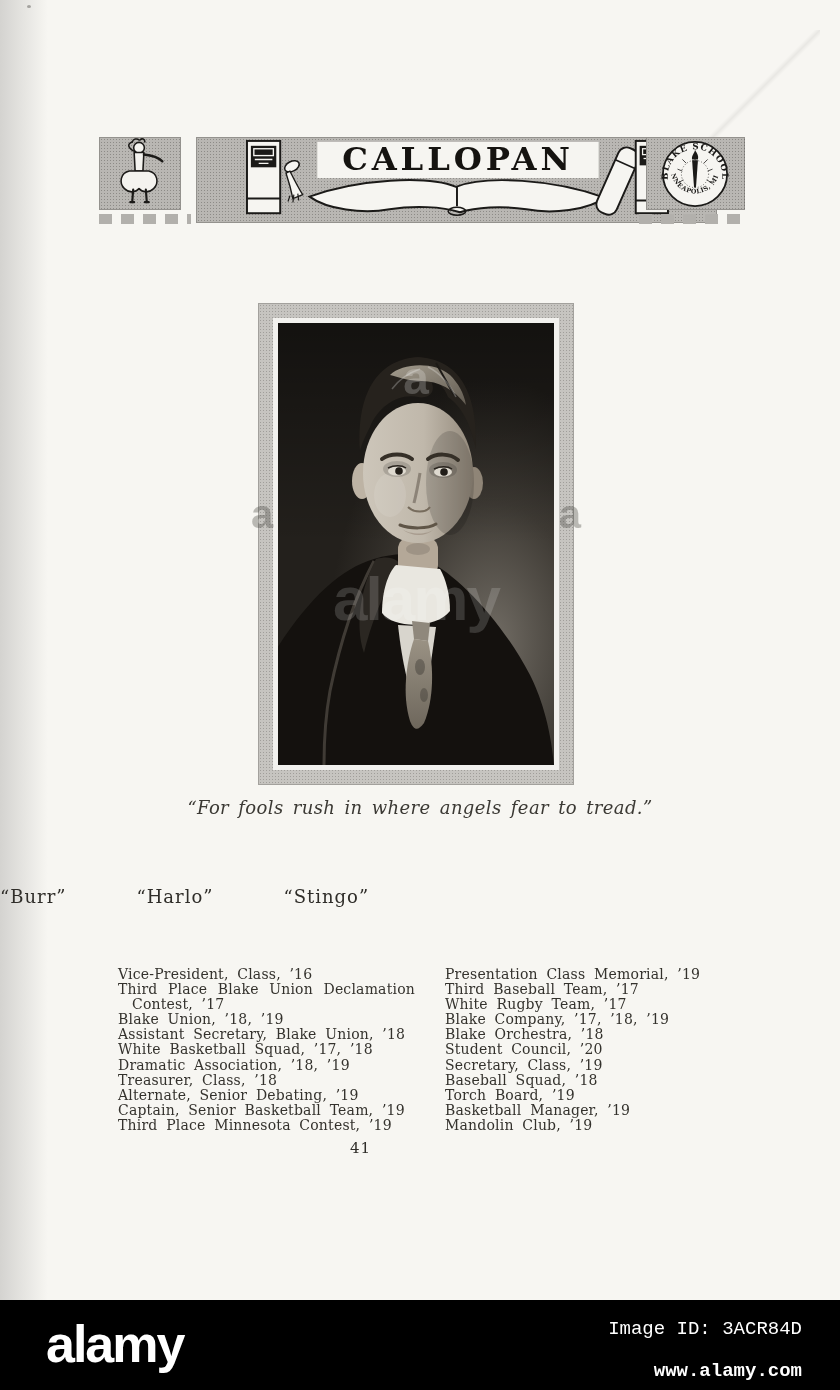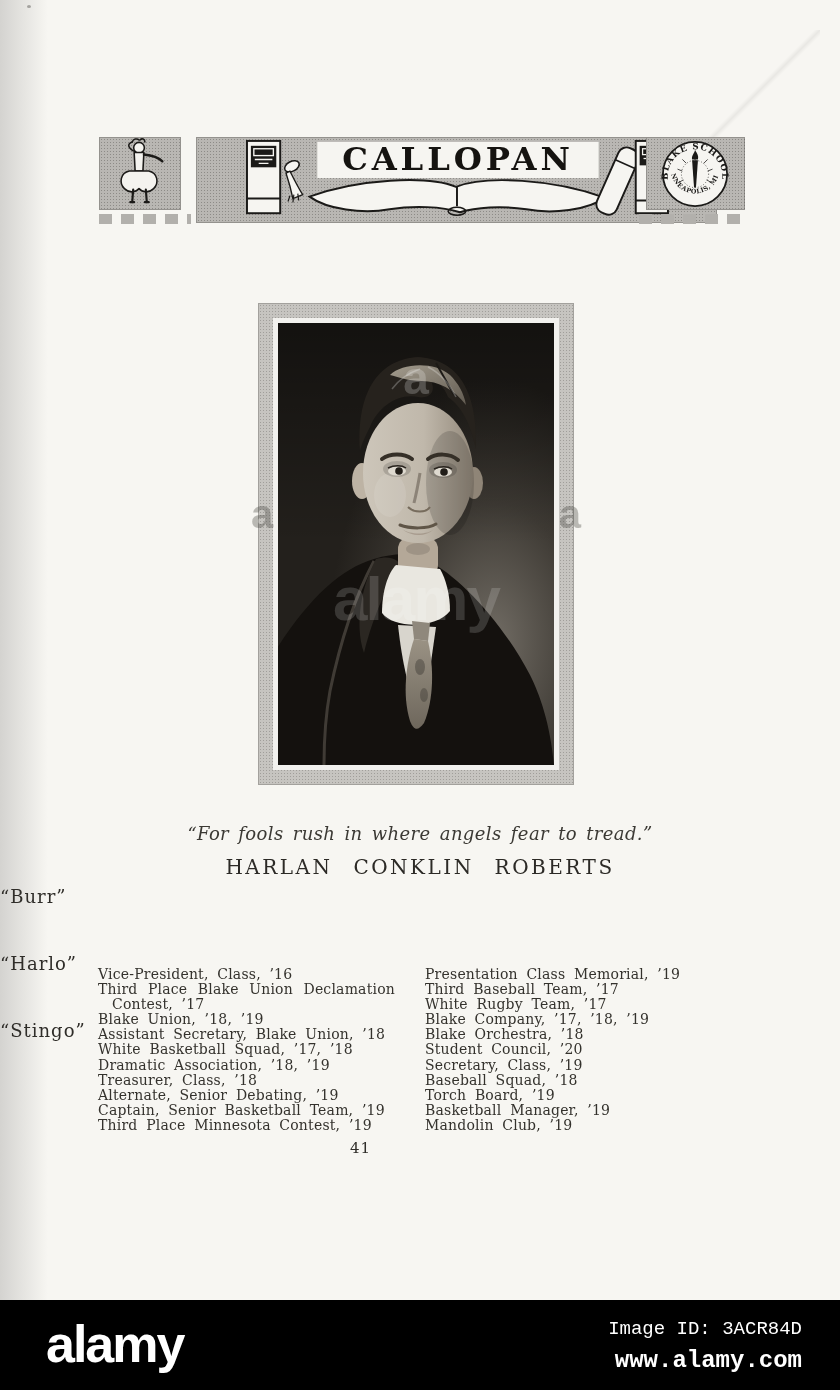--- a/index.html
+++ b/index.html
@@ -42,48 +42,48 @@
   .photo svg { position:absolute; left:0; top:0; width:100%; height:100%; }
   .wm { font-family:"Liberation Sans", sans-serif; font-weight:bold; pointer-events:none; }
   .wm-a-center { position:absolute; left:0; top:28px; width:100%; text-align:center;
     font-size:46px; color:rgba(255,255,255,.22); }
   .wm-alamy { position:absolute; left:0; top:240px; width:100%; text-align:center;
     font-size:62px; letter-spacing:-2px; color:rgba(255,255,255,.16); }
   .wm-a-left  { position:absolute; left:-8px;  top:188px; font-size:40px; color:rgba(70,68,64,.35); }
   .wm-a-right { position:absolute; right:-8px; top:188px; font-size:40px; color:rgba(70,68,64,.35); }
 
   
-  .quote { position:absolute; top:823px; left:0; width:840px; text-align:center;
+  .quote { position:absolute; top:797px; left:0; width:840px; text-align:center;
     font-style:italic; font-size:18px; letter-spacing:.4px; word-spacing:3px; color:#3b3934; }
   .name { position:absolute; top:855px; left:0; width:840px; text-align:center;
     font-size:20px; letter-spacing:2.5px; word-spacing:12px; color:#2c2a26; }
   .nicknames { position:absolute; top:886px; left:0; width:840px;
-    display:flex; justify-content:flex-start; gap:46px; font-size:18px; letter-spacing:1px;flex-direction:column; }
+    display:flex; justify-content:flex-start; gap:70px; font-size:18px; letter-spacing:1px; }
   .row-entered { position:absolute; top:929px; left:0; width:840px; height:24px; }
   .entered { position:absolute; left:164px; font-size:19px; letter-spacing:.4px; word-spacing:4px; }
   .college { position:absolute; left:545px; font-size:19px; letter-spacing:.4px; }
 
   .col { position:absolute; top:967px; font-size:14px; line-height:15.1px;
-    letter-spacing:.2px; word-spacing:4px; color:#34322d; }
+    letter-spacing:.2px; word-spacing:4px; color:#34322d;margin-left:20px; }
   .col-left  { left:98px;  width:297px; }
   .col-right { left:425px; width:262px; }
   .col ul { margin:0; padding:0; list-style:none; }
   .col li { padding-left:14px; text-indent:-14px; text-align:justify; }
 
   .page-num { position:absolute; top:1139px; left:0; width:721px; text-align:center;
     font-size:15px; letter-spacing:1px; }
 
   
   .footer { position:absolute; left:0; top:1300px; width:840px; height:90px;
     background:#000000; color:#ffffff; font-family:"Liberation Sans", sans-serif; }
   .alamy-logo { position:absolute; left:46px; top:14px; font-size:52px; font-weight:bold;
     letter-spacing:-2px; }
   .footer-right { position:absolute; right:38px; top:18px; text-align:right;font-family:Liberation Mono, monospace; }
   .image-id { font-size:19px; font-weight:normal; }
-  .site-url { font-size:24px; font-weight:bold; margin-top:7px; }
+  .site-url { font-size:19px; font-weight:bold; margin-top:20px; }
 </style>
 </head>
 <body>
 
 <div id="page">
   <div class="left-edge"></div>
   <div class="speck"></div>
   <div class="crease"></div>
 
   <div class="banner">
@@ -246,21 +246,20 @@
           <ellipse cx="140" cy="226" rx="12" ry="6" fill="rgba(0,0,0,.12)"></ellipse>
         </svg>
         <span class="wm wm-a-center">a</span>
         <span class="wm wm-alamy">alamy</span>
       </div>
     </div>
   </div>
 
   <div class="quote">“For fools rush in where angels fear to tread.”</div>
 
-  <div class="name">HARLAN CONKLIN ROBERTS</div>
 
   <div class="nicknames">
     <span>“Burr”</span>
     <span>“Harlo”</span>
     <span>“Stingo”</span>
   </div>
 
 
   <div class="col col-left">
     <ul>

